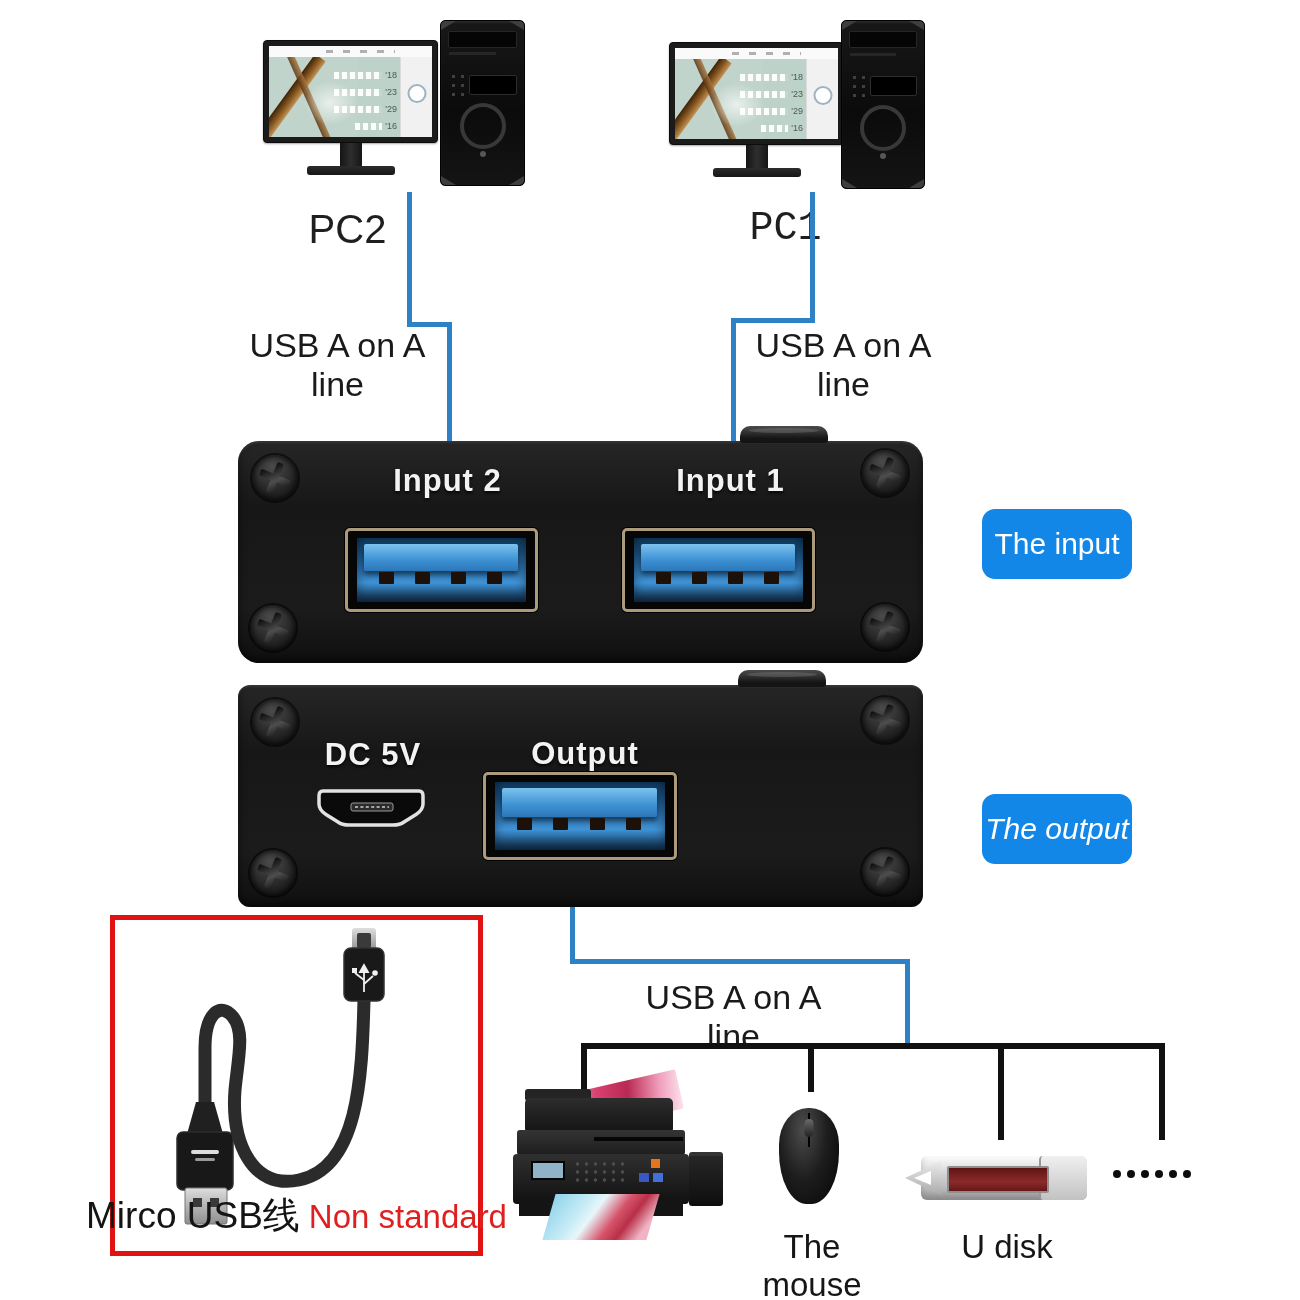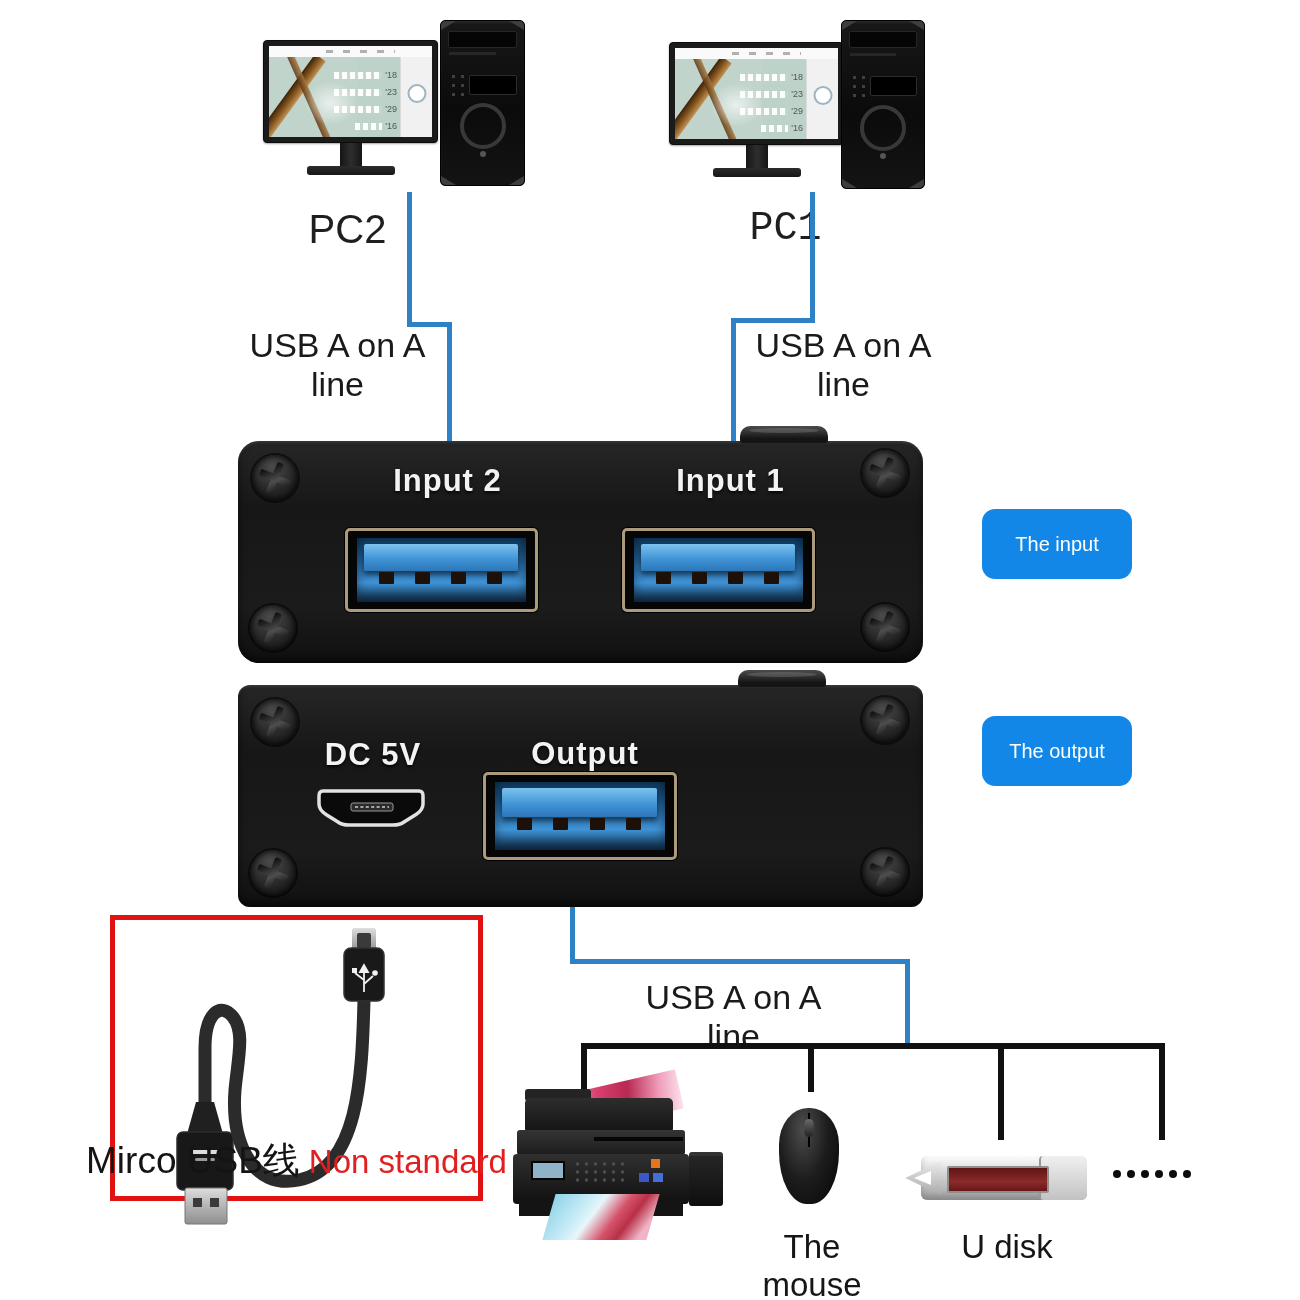--- a/index.html
+++ b/index.html
@@ -81,24 +81,24 @@
              background:linear-gradient(180deg,#0d3354 0%,#2a6da8 45%,var(--usb-port-blue,#3f93d6) 70%,#143d63 100%);
              box-shadow:inset 0 -8px 12px rgba(0,0,0,.45);}
   .usb-tongue{position:absolute;left:4%;right:5%;top:9%;height:42%;border-radius:2px;
              background:linear-gradient(180deg,#7dc2ee,#3e92d4 58%,#2b76b8);
              box-shadow:0 4px 5px rgba(0,0,0,.5);}
   .usb-contacts{position:absolute;left:13%;right:14%;top:53%;display:flex;justify-content:space-between;}
   .usb-contact{width:15px;height:12px;background:#1c1009;border-radius:1px;}
 
   
   .badge{position:absolute;left:982px;width:150px;height:70px;background:var(--badge-blue,#1287e8);
-         border-radius:13px;color:#fff;font-size:20px;display:flex;align-items:center;justify-content:center;}
-
-  
-  .redbox{position:absolute;left:110px;top:915px;width:373px;height:286px;box-sizing:border-box;
+         border-radius:13px;color:#fff;font-size:30px;display:flex;align-items:center;justify-content:center;}
+
+  
+  .redbox{position:absolute;left:110px;top:915px;width:373px;height:341px;box-sizing:border-box;
           border:5px solid var(--alert-red,#e01212);background:#fff;}
   .cable-caption{position:absolute;left:0;right:0;bottom:10px;display:flex;justify-content:center;
           align-items:baseline;gap:9px;white-space:nowrap;}
   .cable-name{font-size:37px;color:#141414;}
   .cable-note{font-size:33px;color:var(--note-red,#e02020);}
 
   
   .printer{position:absolute;left:513px;top:1080px;width:212px;height:146px;}
   .p-photo-in{position:absolute;left:50px;top:2px;width:118px;height:40px;border-radius:2px;
       background:linear-gradient(100deg,#f0a8c4 0%,#d84070 30%,#b82a52 55%,#ef9ab8 80%,#fce4ee 100%);
@@ -316,21 +316,21 @@
           <div class="usb-tongue"></div>
         <div class="usb-contacts">
             <div class="usb-contact"></div>
             <div class="usb-contact"></div>
             <div class="usb-contact"></div>
             <div class="usb-contact"></div>
           </div>
       </div>
     </div>
   </div>
-  <div class="badge" style="top:716px;">The output</div>
+  <div class="badge" style="top:794px;font-style:italic;">The output</div>
 
   <div class="lineb" style="left:570px;top:907px;width:5px;height:57px;"></div>
   <div class="lineb" style="left:570px;top:959px;width:340px;height:5px;"></div>
   <div class="lineb" style="left:905px;top:959px;width:5px;height:88px;"></div>
   <div class="lbl usb-label" style="left:631px;top:978px;width:205px;">USB A on A line</div>
 
   <div class="linek" style="left:581px;top:1043px;width:584px;height:6px;"></div>
   <div class="linek" style="left:581px;top:1043px;width:6px;height:49px;"></div>
   <div class="linek" style="left:808px;top:1043px;width:6px;height:49px;"></div>
   <div class="linek" style="left:998px;top:1043px;width:6px;height:97px;"></div>

